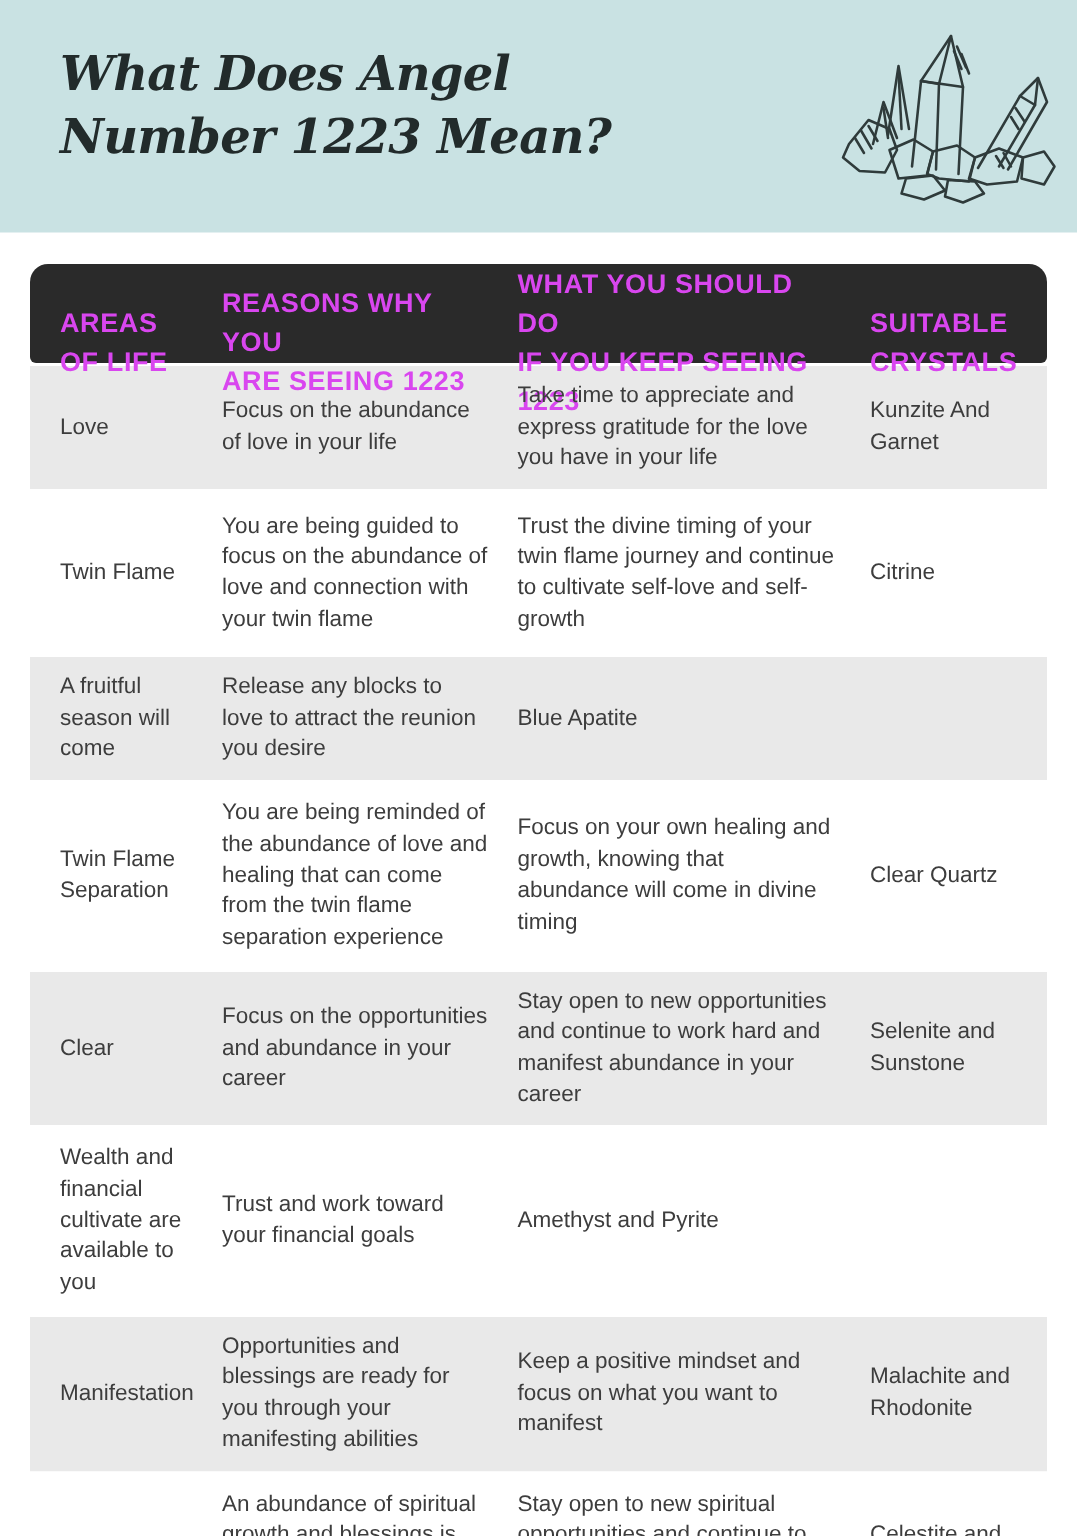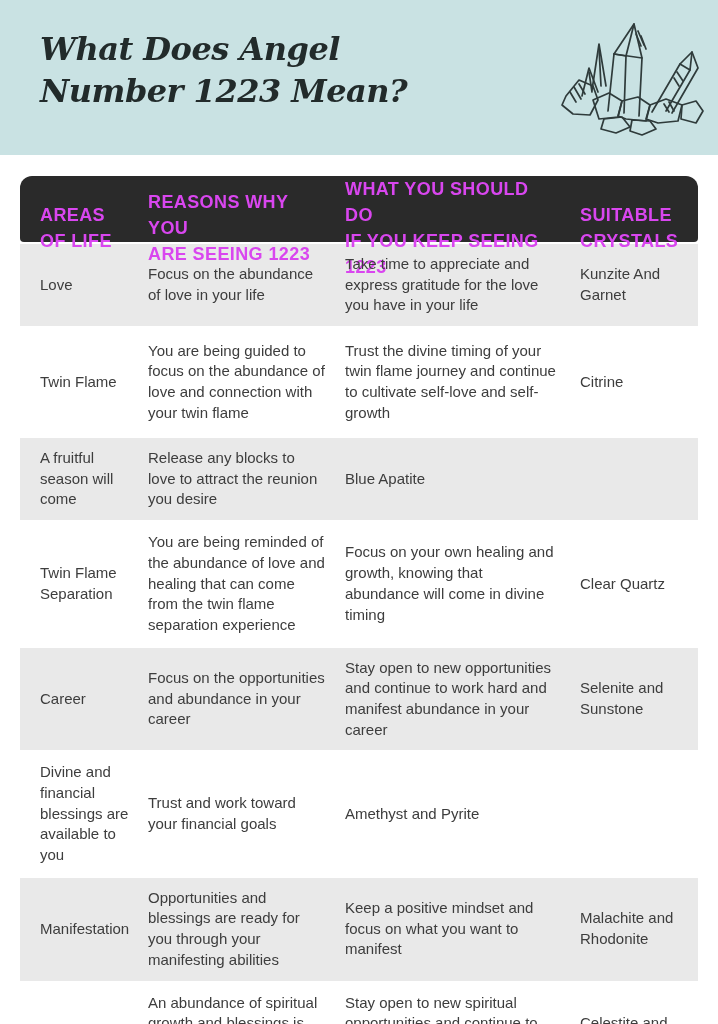--- a/index.html
+++ b/index.html
@@ -135,28 +135,28 @@
     </div>
 
     <div class="grid-row t-row">
       <div class="cell c1">Twin Flame Separation</div>
       <div class="cell c2">You are being reminded of the abundance of love and healing that can come from the twin flame separation experience</div>
       <div class="cell c3">Focus on your own healing and growth, knowing that abundance will come in divine timing</div>
       <div class="cell c4">Clear Quartz</div>
     </div>
 
     <div class="grid-row t-row alt">
-      <div class="cell c1">Career</div>
+      <div class="cell c1">Clear</div>
       <div class="cell c2">Focus on the opportunities and abundance in your career</div>
       <div class="cell c3">Stay open to new opportunities and continue to work hard and manifest abundance in your career</div>
       <div class="cell c4">Selenite and Sunstone</div>
     </div>
 
     <div class="grid-row t-row">
-      <div class="cell c2">Divine and financial blessings are available to you</div>
+      <div class="cell c2">Wealth and financial cultivate are available to you</div>
       <div class="cell c3">Trust and work toward your financial goals</div>
       <div class="cell c4">Amethyst and Pyrite</div>
     </div>
 
     <div class="grid-row t-row alt">
       <div class="cell c1">Manifestation</div>
       <div class="cell c2">Opportunities and blessings are ready for you through your manifesting abilities</div>
       <div class="cell c3">Keep a positive mindset and focus on what you want to manifest</div>
       <div class="cell c4">Malachite and Rhodonite</div>
     </div>

